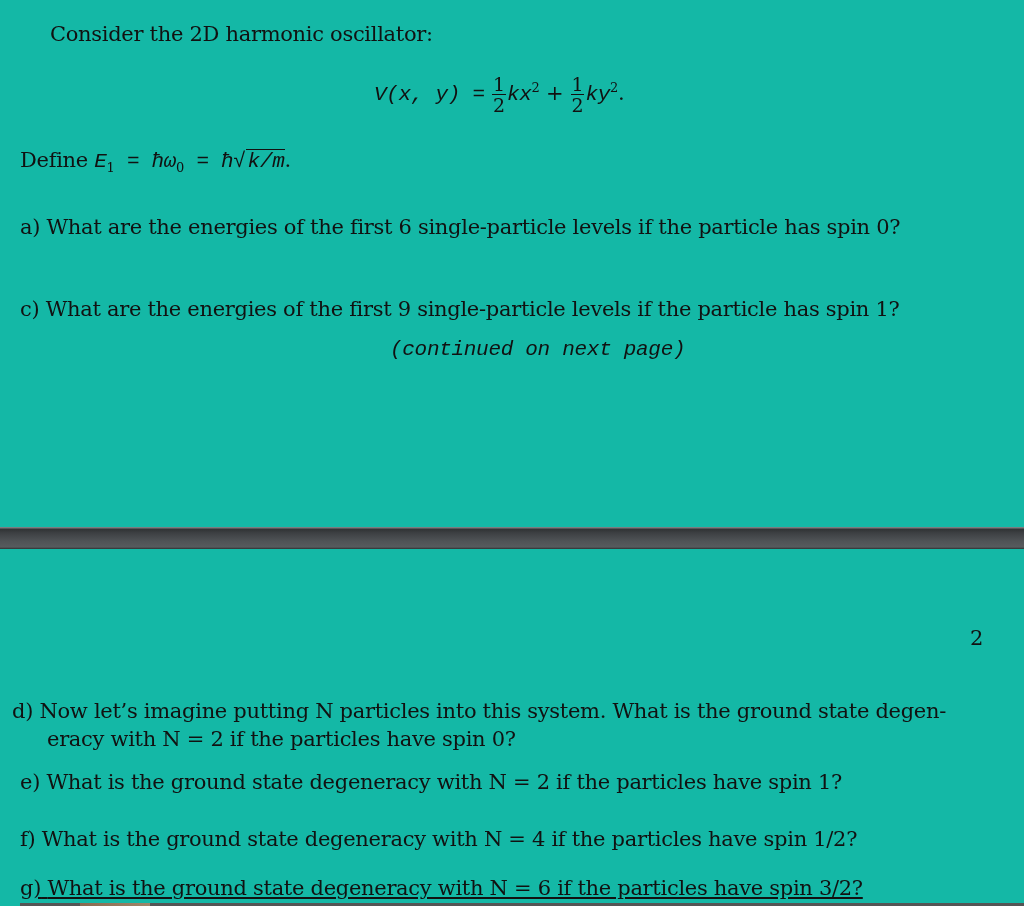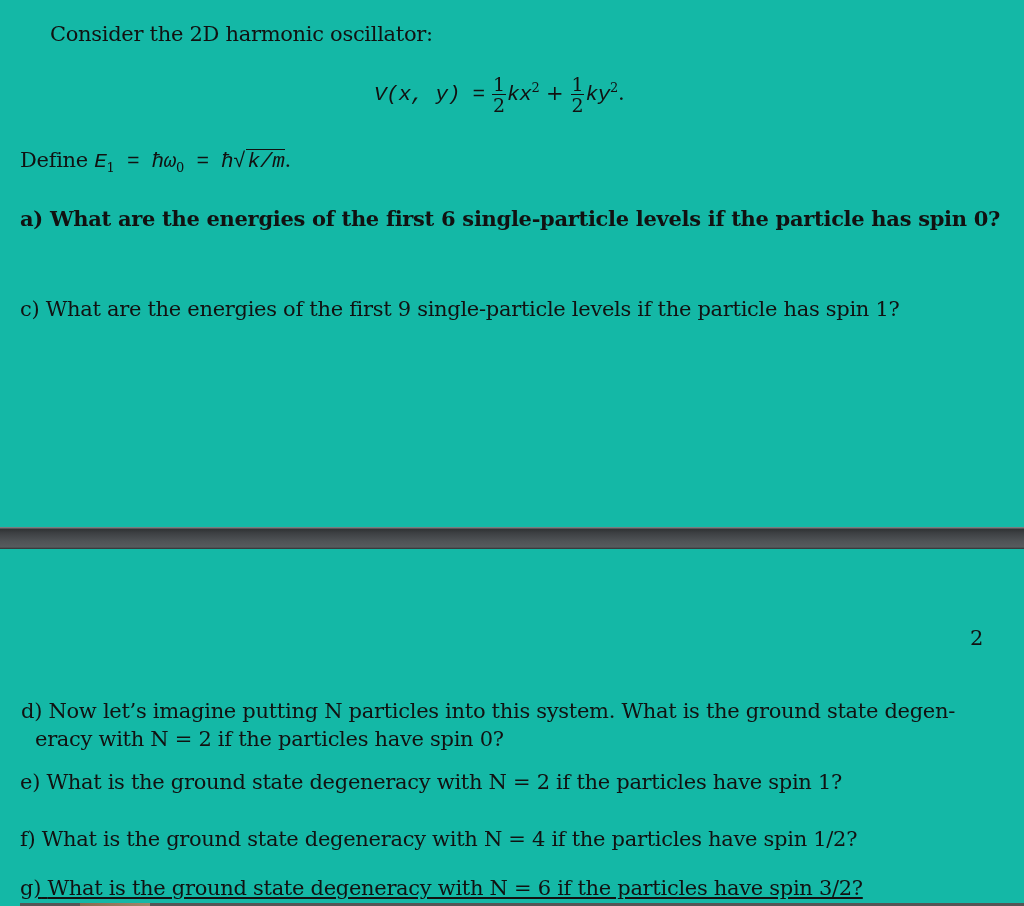--- a/index.html
+++ b/index.html
@@ -31,38 +31,39 @@
     <span class="m">V(x, y) =</span>
     <span class="frac"><span class="n">1</span><span class="d">2</span></span><span class="m">kx</span><sup>2</sup>
     <span>+</span>
     <span class="frac"><span class="n">1</span><span class="d">2</span></span><span class="m">ky</span><sup>2</sup><span>.</span>
   </div>
 
   <div class="t" style="left:20px;top:148px;">
     <span>Define </span><span class="m">E</span><sub>1</sub><span class="m"> = ħω</span><sub>0</sub><span class="m"> = ħ√</span><span class="m sqrt">k/m</span><span>.</span>
   </div>
 
-  <div class="t" style="left:20px;top:206px;font-weight:bold;">
+  <div class="t" style="left:20px;top:215px;">
     <span>a)</span>&nbsp;<span>What are the energies of the first 6 single-particle levels if the particle has spin 0?</span>
   </div>
   <div class="t" style="left:20px;top:297px;">
     <span>c)</span>&nbsp;<span>What are the energies of the first 9 single-particle levels if the particle has spin 1?</span>
   </div>
 
+  <div class="t m" style="left:390px;top:338px;">(continued on next page)</div>
 </div>
 
 <div class="sep"></div>
 
 <div class="page page2">
   <div class="t" style="left:970px;top:77px;">2</div>
 
-  <div class="t" style="left:21px;top:150px;text-align:right;">
+  <div class="t" style="left:12px;top:150px;text-align:right;">
     <span>d)</span>&nbsp;<span>Now let’s imagine putting N particles into this system. What is the ground state degen-</span>
   </div>
-  <div class="t" style="left:35px;top:178px;">eracy with N = 2 if the particles have spin 0?</div>
+  <div class="t" style="left:47px;top:178px;">eracy with N = 2 if the particles have spin 0?</div>
 
   <div class="t" style="left:20px;top:221px;">
     <span>e)</span>&nbsp;<span>What is the ground state degeneracy with N = 2 if the particles have spin 1?</span>
   </div>
   <div class="t" style="left:20px;top:278px;">
     <span>f)</span>&nbsp;<span>What is the ground state degeneracy with N = 4 if the particles have spin 1/2?</span>
   </div>
   <div class="t" style="left:20px;top:327px;text-decoration:underline;">
     <span>g)</span>&nbsp;<span>What is the ground state degeneracy with N = 6 if the particles have spin 3/2?</span>
   </div>

